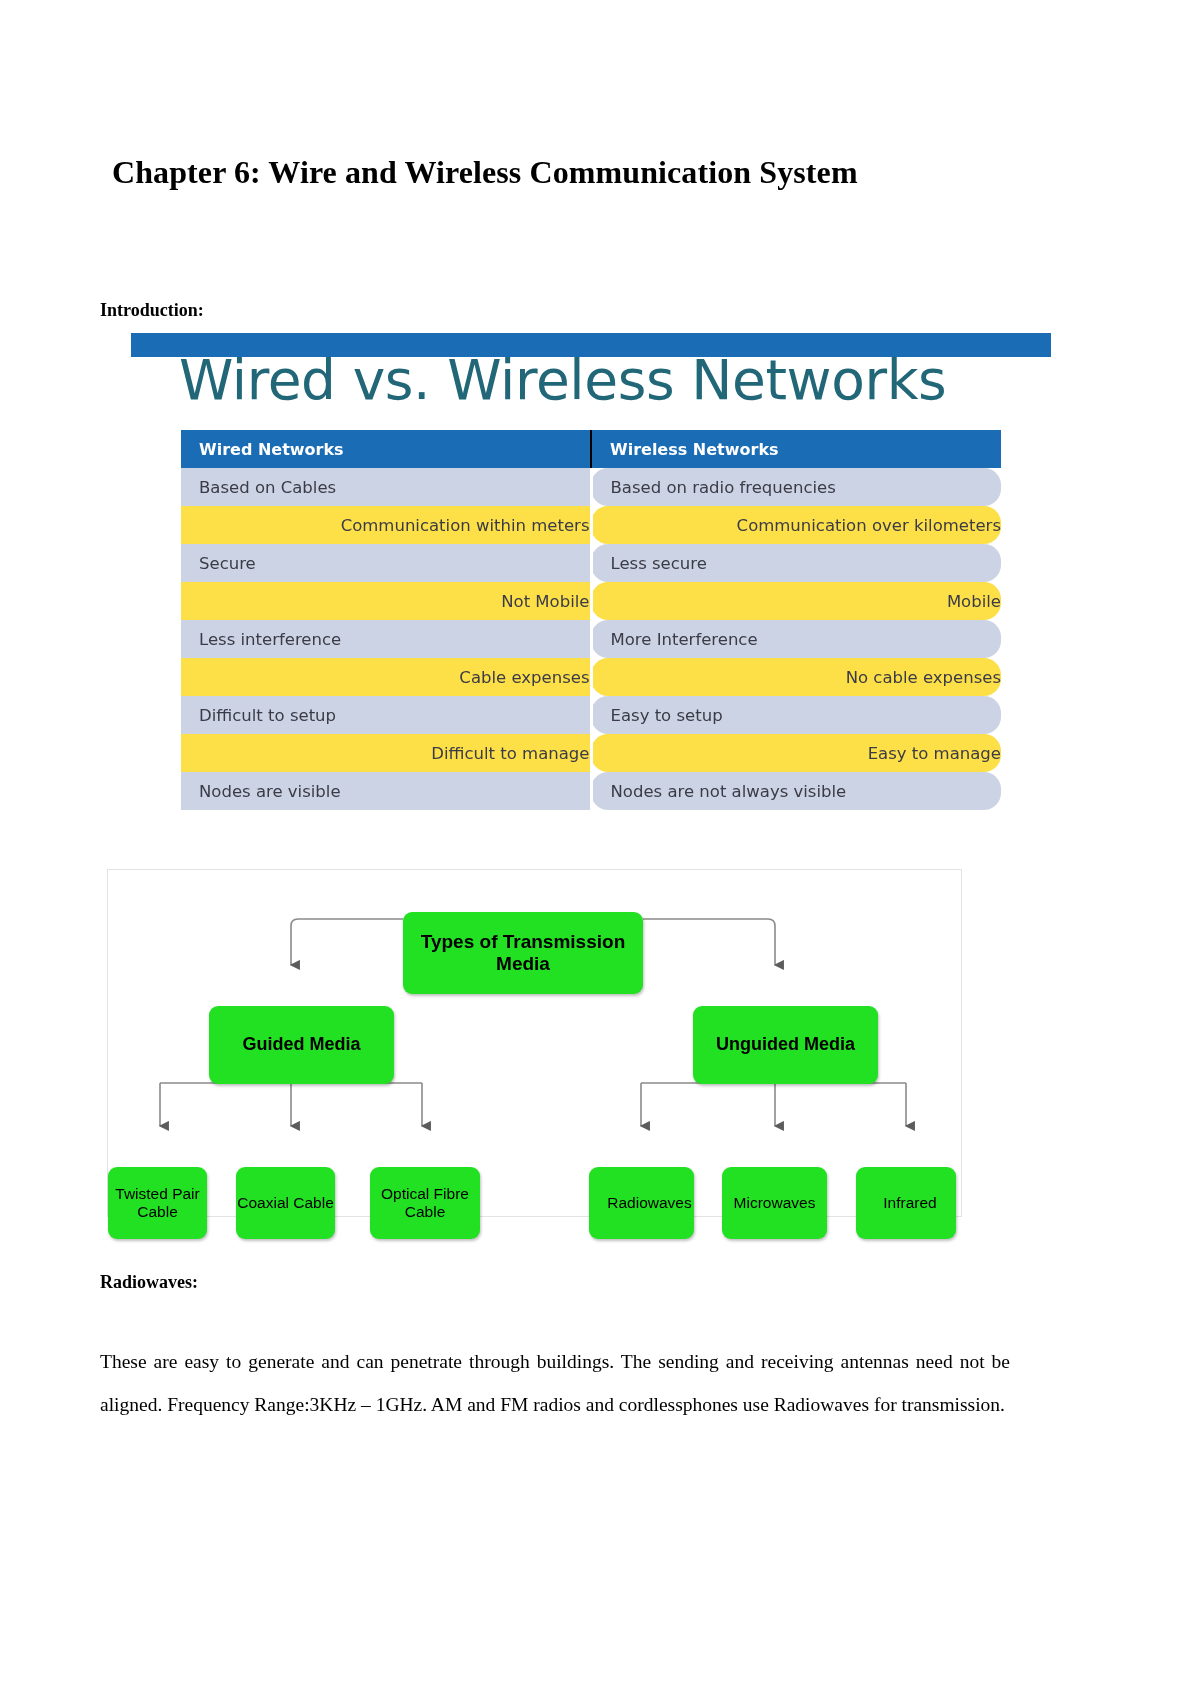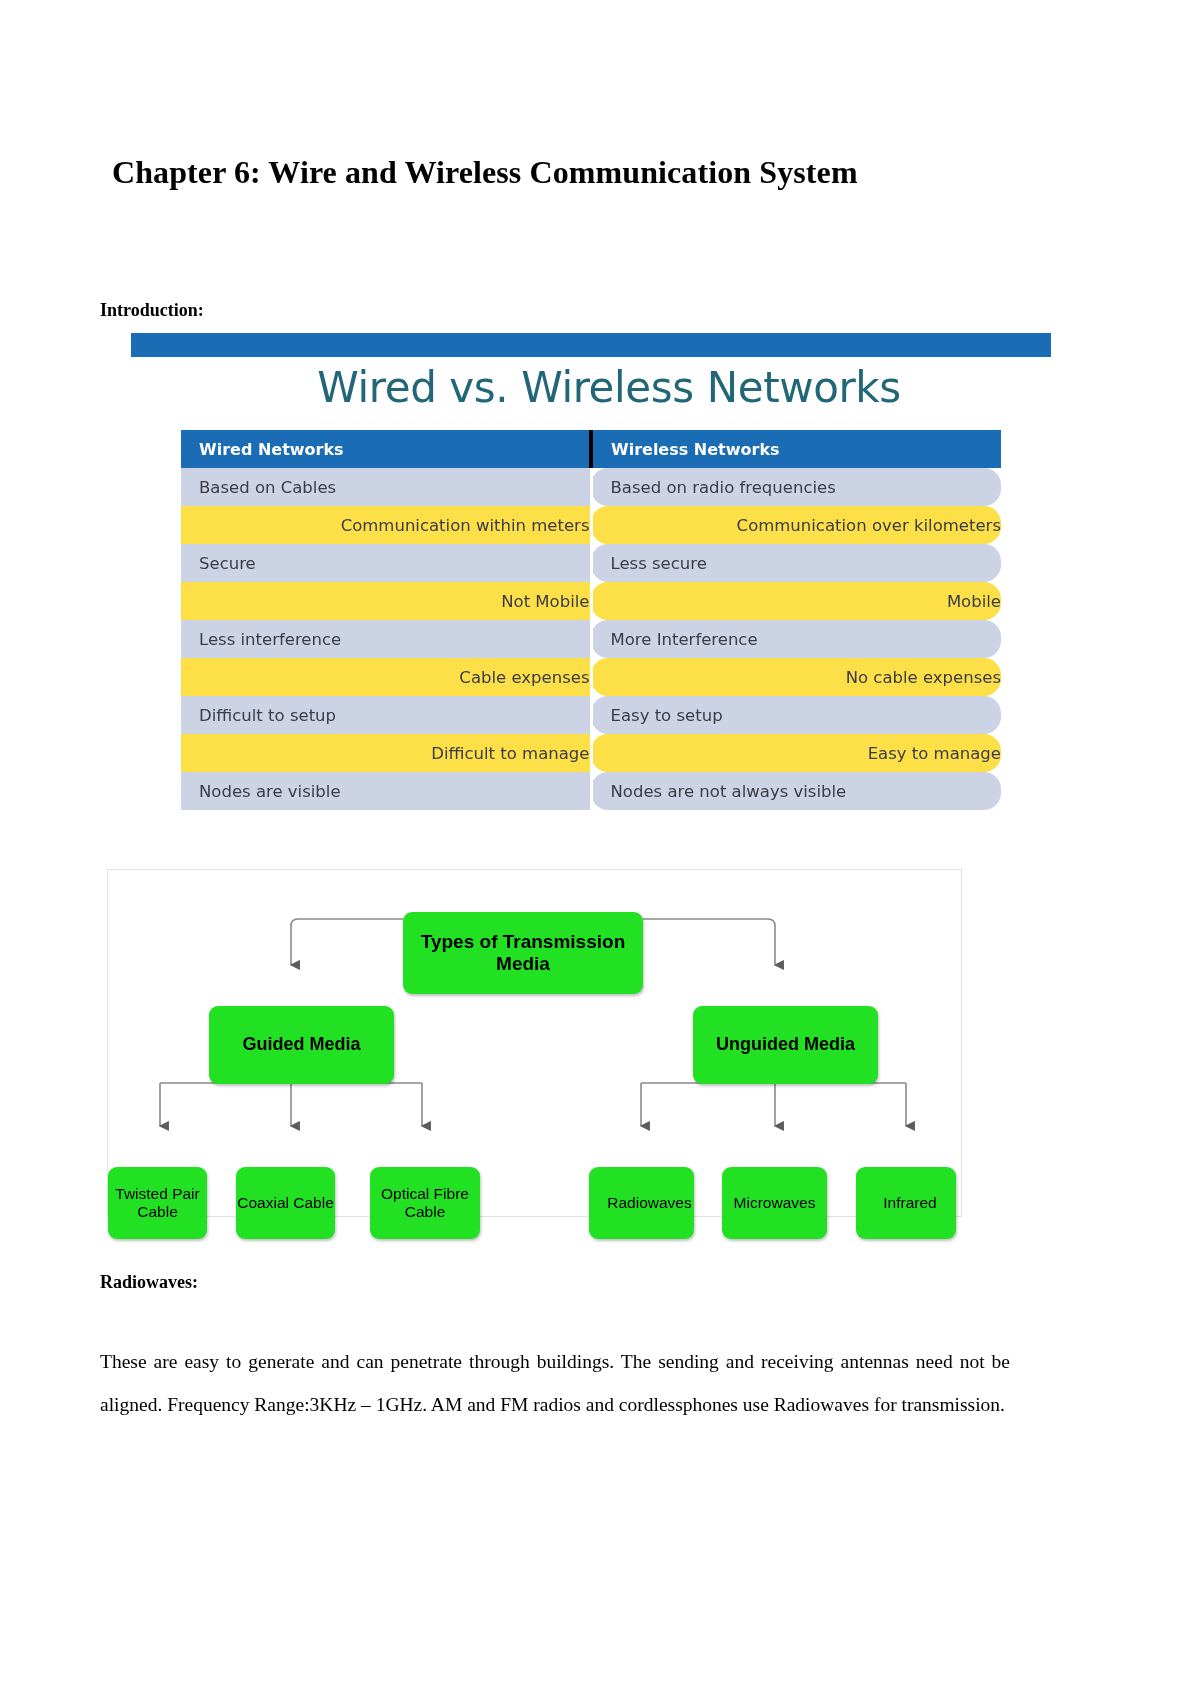--- a/index.html
+++ b/index.html
@@ -37,37 +37,37 @@
     font-family:"Liberation Serif", serif;
   }
 
   
   .cmp-img {
     position:absolute; left:131px; top:333px; width:920px; height:500px;
     background:#ffffff;
   }
   .cmp-topbar { position:absolute; left:0; top:0; width:920px; height:24px; background:#1a6cb5; }
   .cmp-title {
-    position:absolute; left:48px; top:30px; width:860px;
+    position:absolute; left:48px; top:15px; width:860px;
     font-family:"DejaVu Sans", sans-serif;
-    font-size:42px; color:#216778; letter-spacing:-0.4px; font-weight:400;text-align:center;
+    font-size:55px; color:#216778; letter-spacing:-0.4px; font-weight:400;
   }
   .cmp-table {
     position:absolute; left:50px; top:97px; width:820px;
     border-collapse:collapse; table-layout:fixed;
   }
   .cmp-table th, .cmp-table td {
     font-family:"DejaVu Sans", sans-serif;
     text-align:left; padding:8px 0 8px 18px;
     font-size:16.5px; color:#3b3b47;
     height:22px; vertical-align:middle;
   }
   .cmp-table th {
     background:#1a6cb5; color:#ffffff; font-weight:bold; font-size:16px;
-    border-right:4px solid #000000;
+    border-right:2px solid #000000;
   }
   .cmp-table th:last-child { border-right:none; }
   .cmp-table td { border-right:3px solid #ffffff;margin-left:26px; }
   .cmp-table td:last-child { border-right:none;border-radius:17px; }
   .cmp-table tr.odd td { background:#ccd3e4; }
   .cmp-table tr.even td { background:#fde047;text-align:right; }
   .cmp-table col.c1 { width:410px; }
   .cmp-table col.c2 { width:410px; }
 
   

